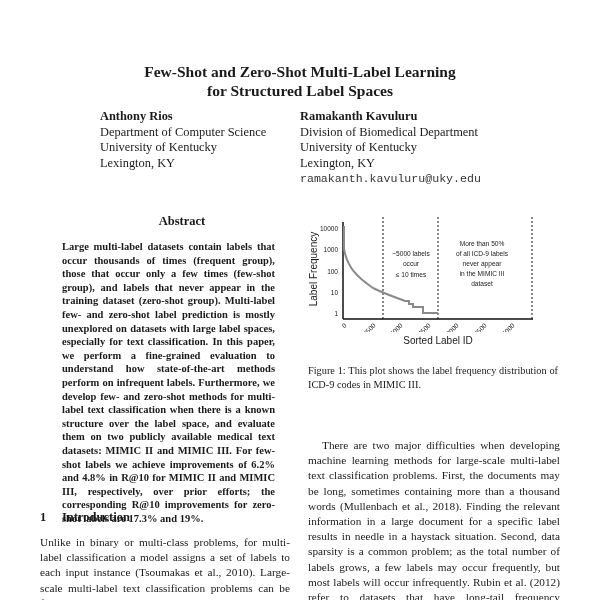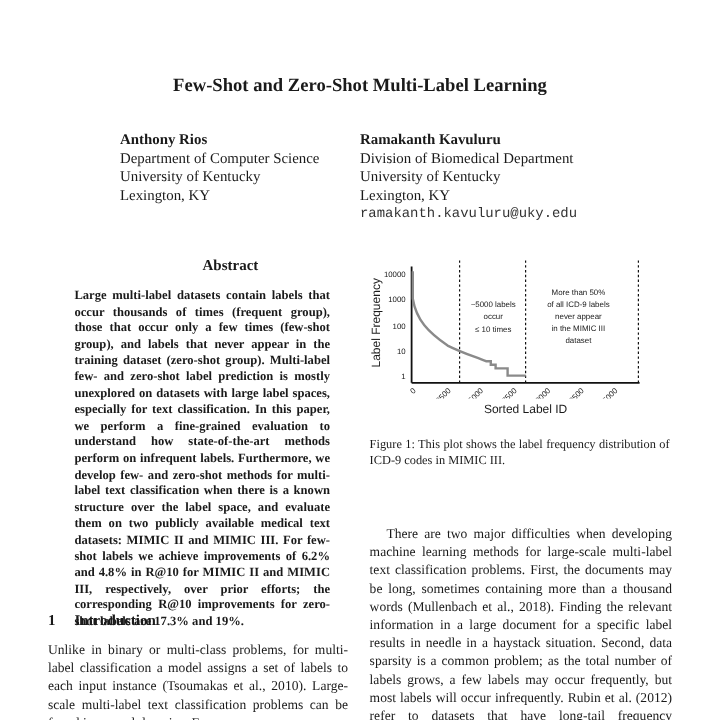--- a/index.html
+++ b/index.html
@@ -3,37 +3,38 @@
 <meta charset="utf-8">
 <style>
   html, body { margin:0; padding:0; background:#fff; }
   body { width:600px; height:600px; position:relative; overflow:hidden; font-family:"Liberation Serif", serif; color:#1a1a1a; }
   .title { position:absolute; top:62px; left:0; width:600px; text-align:center; font-weight:bold; font-size:15.5px; line-height:19px; }
   .author { position:absolute; top:109px; width:220px; text-align:left; font-size:12.4px; line-height:15.5px; }
   .author .name { font-weight:bold; }
   .author .email { font-family:"Liberation Mono", monospace; font-size:11.6px; color:#333; }
   #author1 { left:100px; }
   #author2 { left:300px; }
-  .abstract-title { position:absolute; top:214px; left:72px; width:240px; text-align:center; font-weight:bold; font-size:12.5px; }
+  .abstract-title { position:absolute; top:214px; left:62px; width:240px; text-align:center; font-weight:bold; font-size:12.5px; }
   .col { position:absolute; font-size:10.5px; line-height:13.6px; text-align:justify; }
   .col p { margin:0; }
   #abstract-body { top:240px; left:62px; width:213px;font-weight:bold; }
   .section-title { position:absolute; top:510px; left:40px; font-weight:bold; font-size:12.5px; }
   .section-title .num { display:inline-block; width:22px; }
   #intro-body { top:535px; left:40px; width:250px; font-size:11.3px; line-height:15.2px; }
   #figure { position:absolute; top:212px; left:305px; width:230px; height:120px; }
   #caption { top:364px; left:308px; width:250px; font-size:10.3px; line-height:13.5px; }
   #right-body { top:438px; left:308px; width:252px; font-size:11.3px; line-height:15.2px; text-indent:14px; }
   .fig-text { font-family:"Liberation Sans", sans-serif; fill:#1a1a1a; }
 </style>
 </head>
 <body>
 
 <div class="title">
   <div>Few-Shot and Zero-Shot Multi-Label Learning</div>
+  <div>for Structured Label Spaces</div>
 </div>
 
 <div class="author" id="author1">
   <div class="name">Anthony Rios</div>
   <div>Department of Computer Science</div>
   <div>University of Kentucky</div>
   <div>Lexington, KY</div>
 </div>
 
 <div class="author" id="author2">

